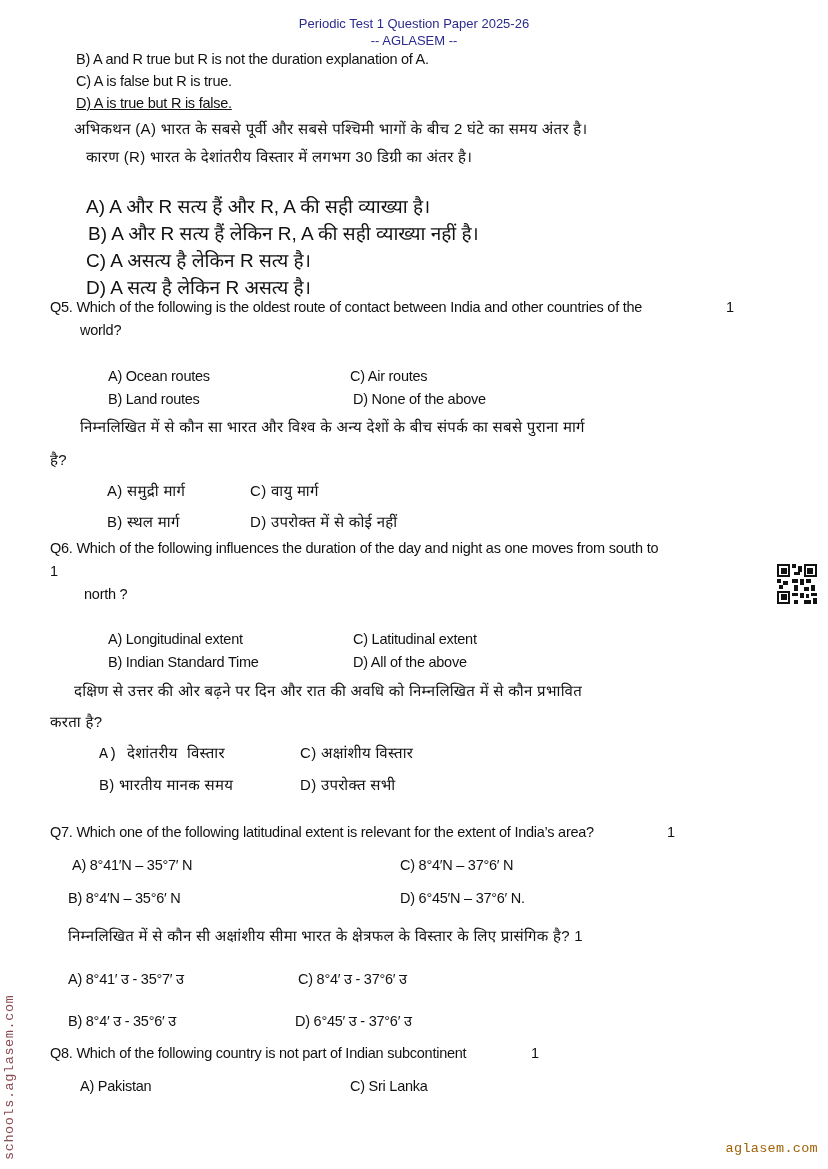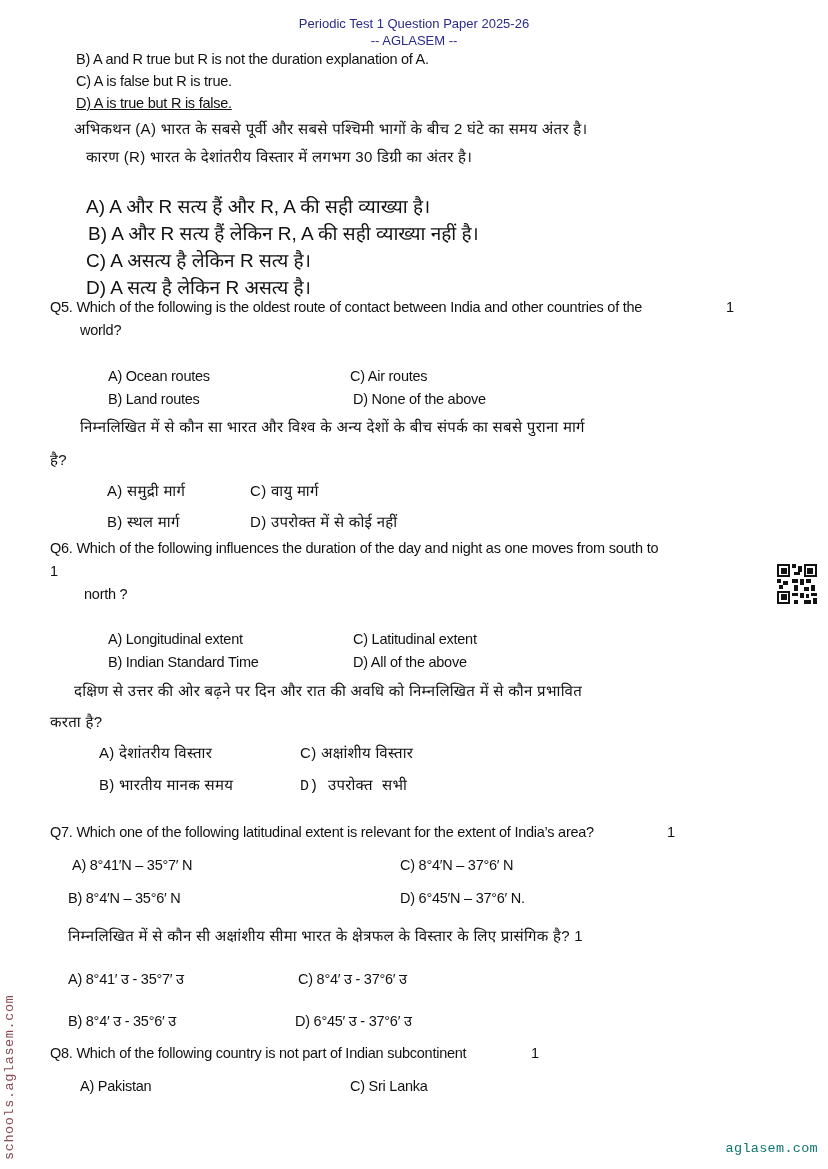--- a/index.html
+++ b/index.html
@@ -19,21 +19,21 @@
     .hi-sm { font-size: 19px; }
     .watermark-side {
       left: 2px; top: 1160px;
       transform: rotate(-90deg); transform-origin: 0 0;
       font-family: "Liberation Mono", monospace;
       font-size: 13.5px; color: #8a4a52; letter-spacing: 0.6px;
     }
     .watermark-bottom {
       right: 10px; top: 1141px;
       font-family: "Liberation Mono", monospace;
-      font-size: 13.5px; color: #0f766e; letter-spacing: 0.3px;
+      font-size: 13.5px; color: #a16207; letter-spacing: 0.3px;
     }
     .qr {
       left: 777px; top: 564px; width: 40px; height: 40px;
     }
   </style>
 </head>
 <body>
 
 <div class="abs hdr" style="top:16px;">Periodic Test 1 Question Paper 2025-26</div>
 <div class="abs hdr" style="top:33px;">-- AGLASEM --</div>
@@ -66,24 +66,24 @@
 
 <div class="abs en" style="left:50px; top:540px;">Q6. Which of the following influences the duration of the day and night as one moves from south to</div>
 <div class="abs en" style="left:50px; top:563px;">1</div>
 <div class="abs en" style="left:84px; top:586px;">north ?</div>
 <div class="abs en" style="left:108px; top:631px;">A) Longitudinal extent</div>
 <div class="abs en" style="left:353px; top:631px;">C) Latitudinal extent</div>
 <div class="abs en" style="left:108px; top:654px;">B) Indian Standard Time</div>
 <div class="abs en" style="left:353px; top:654px;">D) All of the above</div>
 <div class="abs hi" style="left:74px; top:680px;">दक्षिण से उत्तर की ओर बढ़ने पर दिन और रात की अवधि को निम्नलिखित में से कौन प्रभावित</div>
 <div class="abs hi" style="left:50px; top:711px;">करता है?</div>
-<div class="abs hi" style="left:99px; top:742px;">A) देशांतरीय विस्तार</div>
+<div class="abs hi" style="left:99px; top:742px;font-family:Liberation Mono, monospace;">A) देशांतरीय विस्तार</div>
 <div class="abs hi" style="left:300px; top:742px;">C) अक्षांशीय विस्तार</div>
 <div class="abs hi" style="left:99px; top:774px;">B) भारतीय मानक समय</div>
-<div class="abs hi" style="left:300px; top:774px;font-family:Liberation Mono, monospace;">D) उपरोक्त सभी</div>
+<div class="abs hi" style="left:300px; top:774px;">D) उपरोक्त सभी</div>
 
 <div class="abs en" style="left:50px; top:824px;">Q7. Which one of the following latitudinal extent is relevant for the extent of India’s area?</div>
 <div class="abs en" style="left:667px; top:824px;">1</div>
 <div class="abs en" style="left:72px; top:857px;">A) 8°41′N – 35°7′ N</div>
 <div class="abs en" style="left:400px; top:857px;">C) 8°4′N – 37°6′ N</div>
 <div class="abs en" style="left:68px; top:890px;">B)  8°4′N – 35°6′ N</div>
 <div class="abs en" style="left:400px; top:890px;">D) 6°45′N – 37°6′ N.</div>
 <div class="abs hi" style="left:68px; top:925px;">निम्नलिखित में से कौन सी अक्षांशीय सीमा भारत के क्षेत्रफल के विस्तार के लिए प्रासंगिक है? 1</div>
 <div class="abs en" style="left:68px; top:968px;">A) 8°41′ उ - 35°7′ उ</div>
 <div class="abs en" style="left:298px; top:968px;">C) 8°4′ उ - 37°6′  उ</div>

